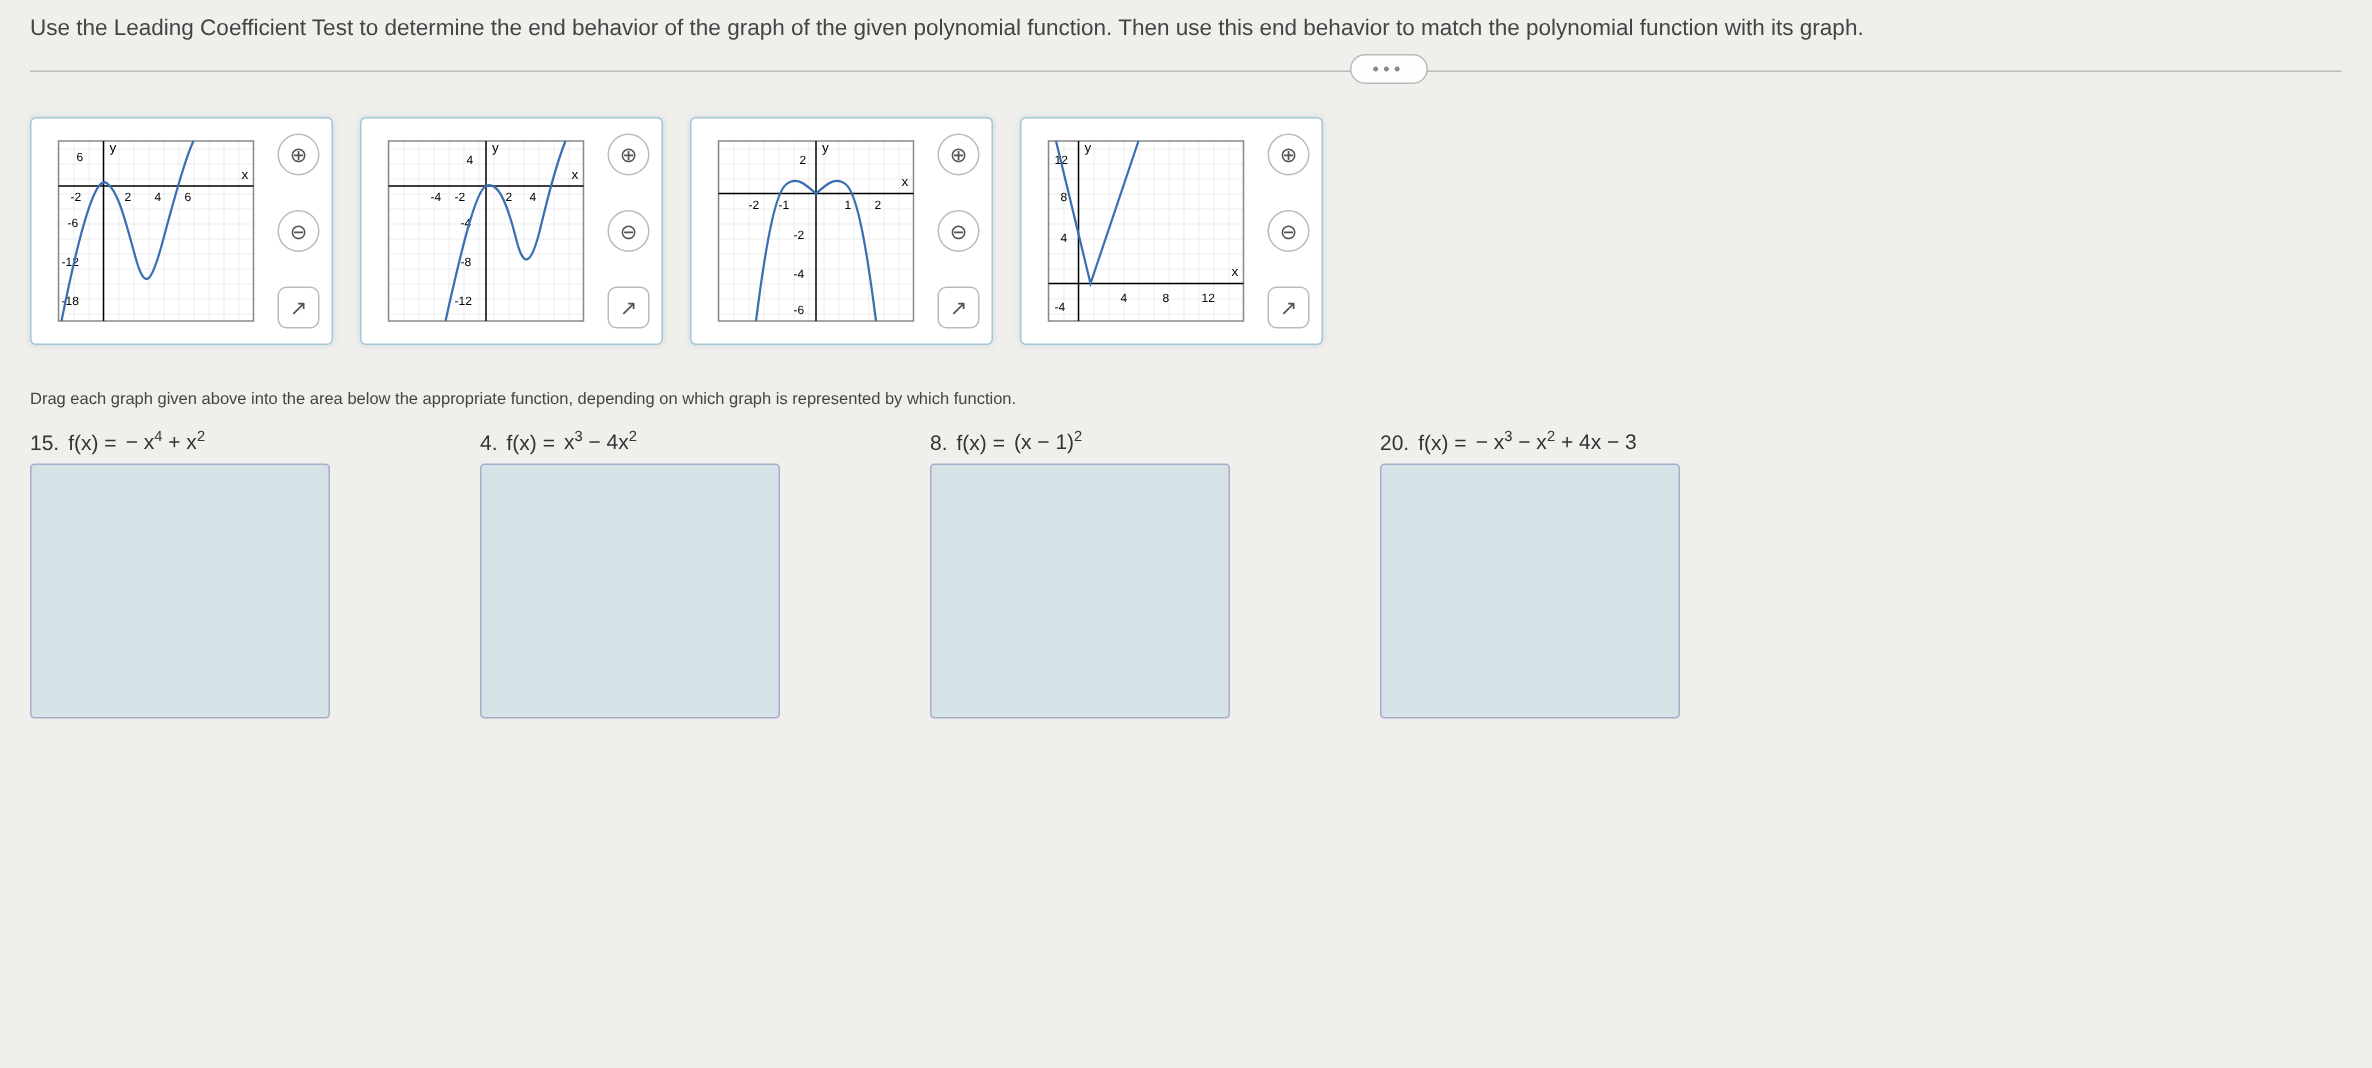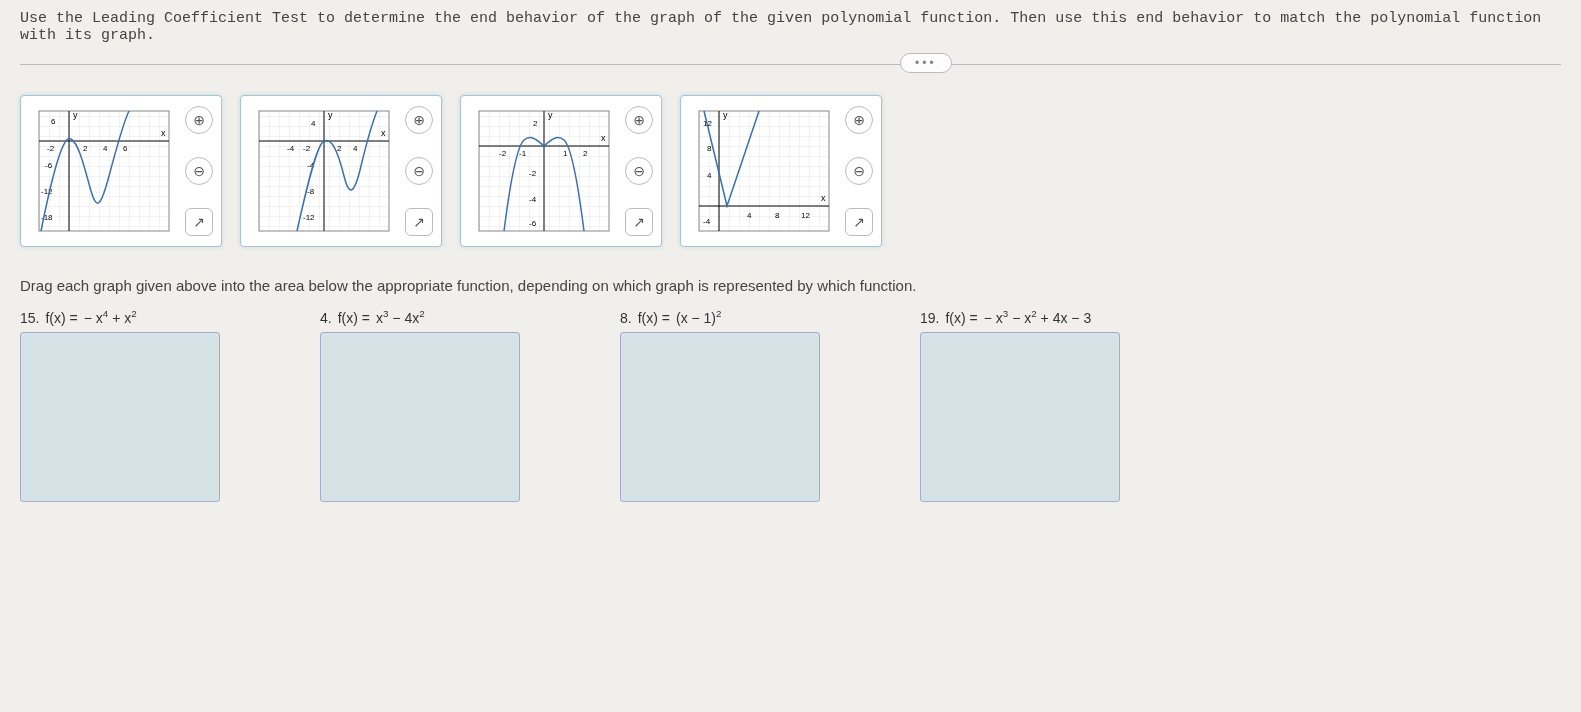--- a/index.html
+++ b/index.html
@@ -8,21 +8,20 @@
     background: #f0efec;
     width: 1581px;
     height: 712px;
     padding: 10px 20px;
     color: #333;
   }
   .question-text {
     font-size: 15px;
     color: #444;
     margin-bottom: 20px;
-    font-family: Liberation Mono, monospace;
   }
   .divider-row {
     border-top: 1px solid #bbb;
     position: relative;
     margin: 20px 0 30px 0;
   }
   .pill {
     position: absolute;
     top: -12px;
     left: 880px;
@@ -70,21 +69,21 @@
     background: #fff;
     display: flex;
     align-items: center;
     justify-content: center;
     font-size: 14px;
     color: #555;
     cursor: pointer;
   }
   .ctrl-btn.sq { border-radius: 6px; }
   .instruction {
-    font-size: 15px;
+    font-size: 11px;
     color: #444;
     margin: 20px 0 14px 0;
   }
   .drop-row {
     display: flex;
     gap: 50px;
   }
   .drop-item { width: 250px; }
   .func-label {
     font-size: 14px;
@@ -262,19 +261,19 @@
   <div class="drop-item">
     <div class="func-label">
       <span>8.</span>
       <span>f(x) = </span>
       <span>(x − 1)<sup>2</sup></span>
     </div>
     <div class="drop-zone"></div>
   </div>
   <div class="drop-item">
     <div class="func-label">
-      <span>19.</span>
+      <span>20.</span>
       <span>f(x) = </span>
       <span>− x<sup>3</sup> − x<sup>2</sup> + 4x − 3</span>
     </div>
     <div class="drop-zone"></div>
   </div>
 </div>
 
 </body></html>

